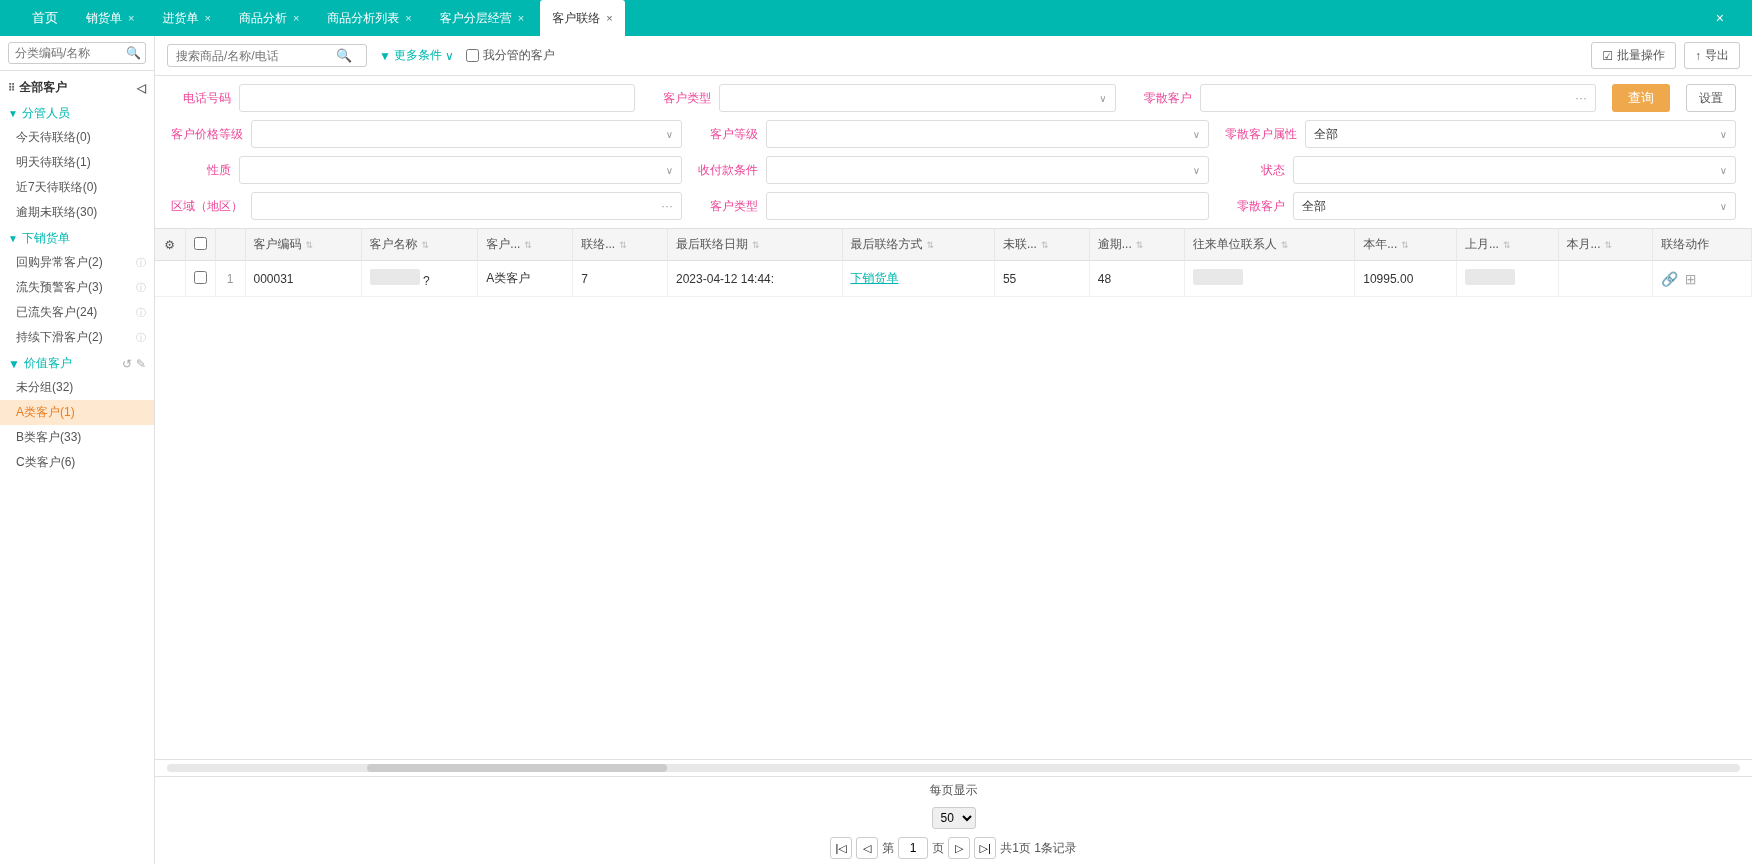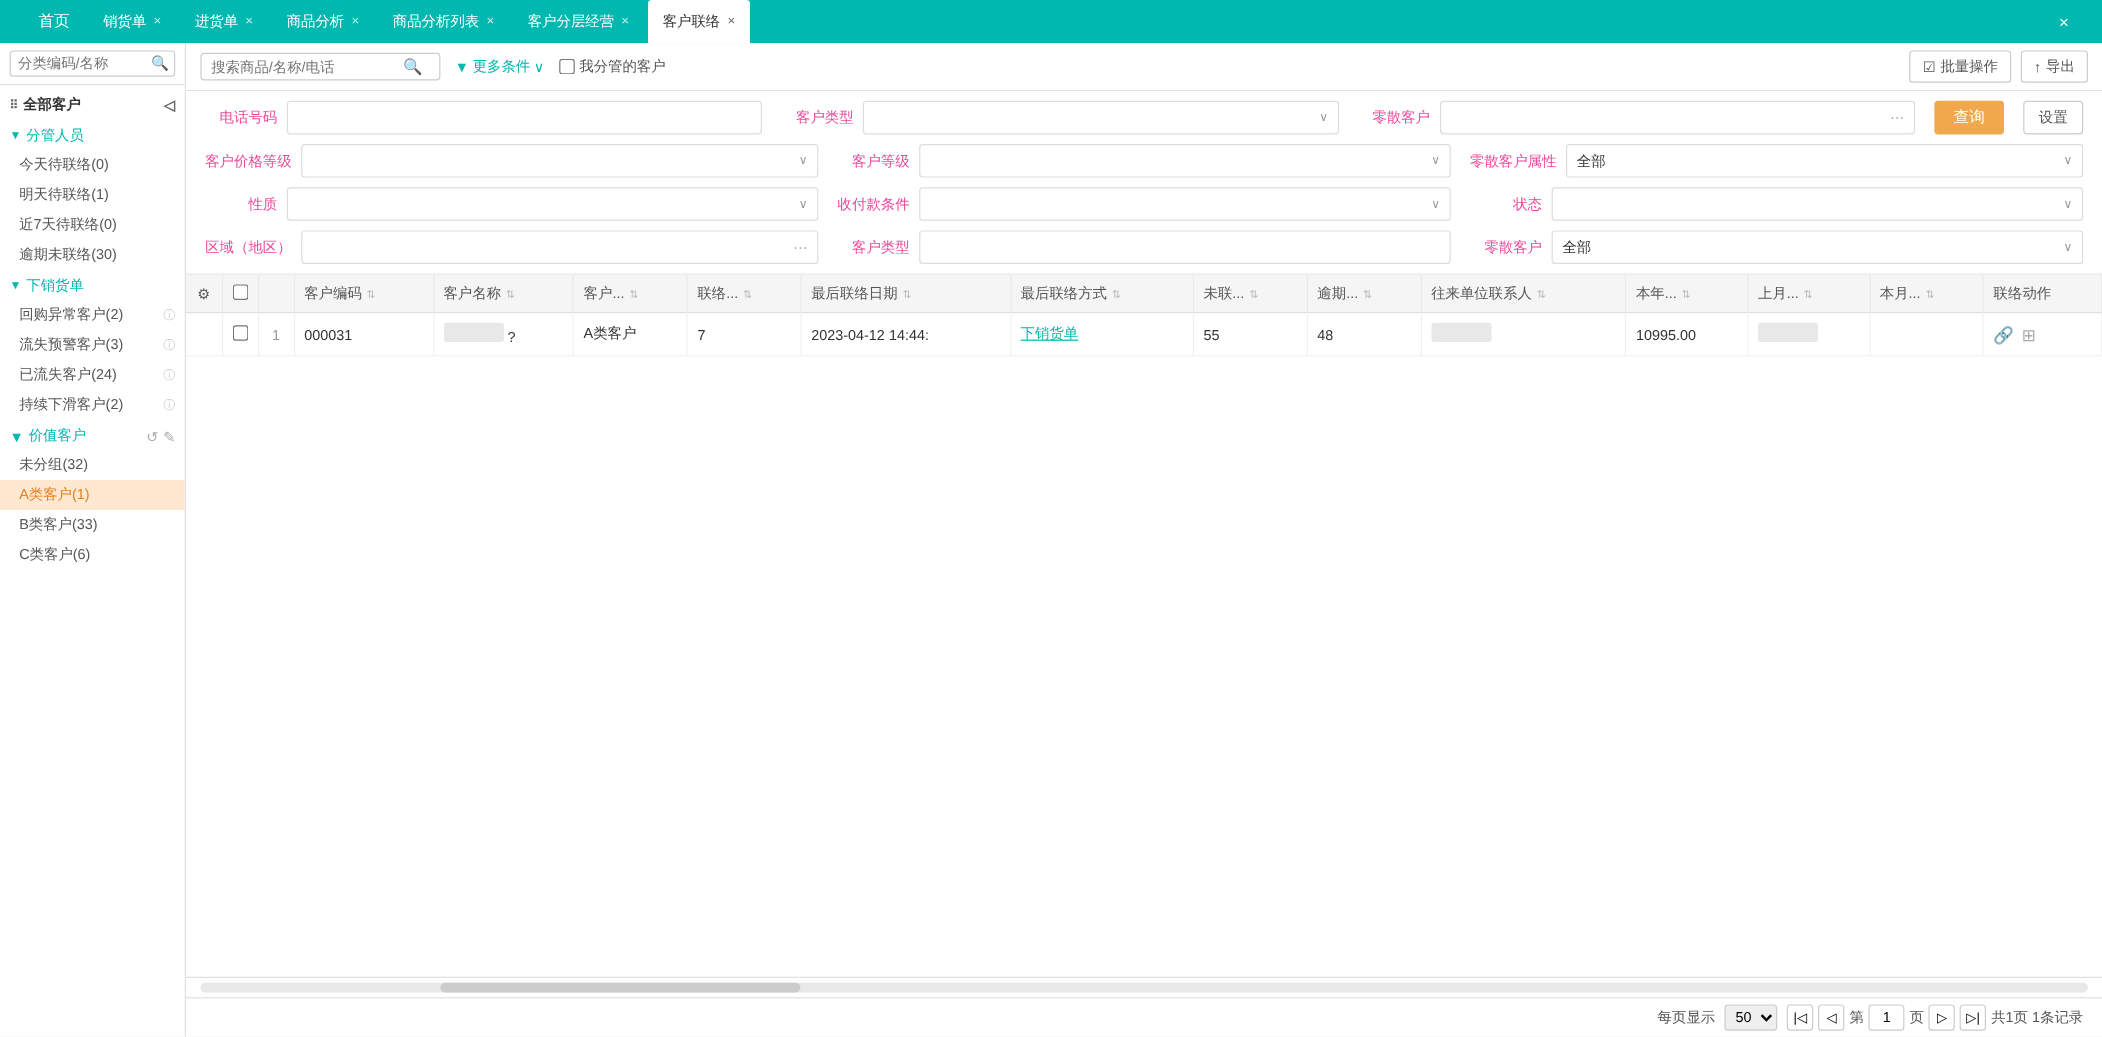--- a/index.html
+++ b/index.html
@@ -71,21 +71,21 @@
     thead th .sort-icon { color: #bbb; margin-left: 4px; font-size: 9px; }
     tbody tr { border-bottom: 1px solid #f0f0f0; }
     tbody td { padding: 8px 8px; color: #333; font-size: 12px; border-right: 1px solid #f0f0f0; }
     .gear-col { width: 30px; text-align: center; }
     .checkbox-col { width: 30px; text-align: center; }
     .index-col { width: 30px; text-align: center; color: #999; }
     .link-text { color: #00b8b0; text-decoration: underline; cursor: pointer; }
     .scrollbar-area { background: white; border-top: 1px solid #e0e0e0; padding: 4px 12px; }
     .custom-scrollbar { background: #e8e8e8; height: 8px; border-radius: 4px; width: 100%; }
     .custom-scrollbar-thumb { background: #ccc; height: 8px; border-radius: 4px; width: 300px; margin-left: 200px; }
-    .footer-bar { background: white; border-top: 1px solid #e0e0e0; padding: 5px 16px; display: flex; align-items: center; justify-content: flex-end; gap: 8px; font-size: 12px; color: #555; }
+    .footer-bar { background: white; border-top: 1px solid #e0e0e0; padding: 5px 16px; display: flex; align-items: center; justify-content: flex-end; gap: 8px; font-size: 12px; color: #555; flex-direction: column; }
     .footer-bar select { border: 1px solid #ccc; border-radius: 3px; padding: 2px 4px; font-size: 12px; }
     .footer-bar .page-nav { display: flex; align-items: center; gap: 4px; }
     .footer-bar .page-btn { border: 1px solid #ccc; background: white; width: 22px; height: 22px; border-radius: 3px; cursor: pointer; display: flex; align-items: center; justify-content: center; font-size: 11px; }
     .footer-bar .page-input { border: 1px solid #ccc; border-radius: 3px; width: 30px; height: 22px; text-align: center; font-size: 12px; }
     .row-actions { display: flex; gap: 6px; align-items: center; }
     .row-action-icon { color: #aaa; cursor: pointer; font-size: 14px; }
 
     .grayed-cell { background: #e8e8e8; width: 50px; height: 16px; border-radius: 2px; display: inline-block; }
 
     .checkbox-input { cursor: pointer; }

